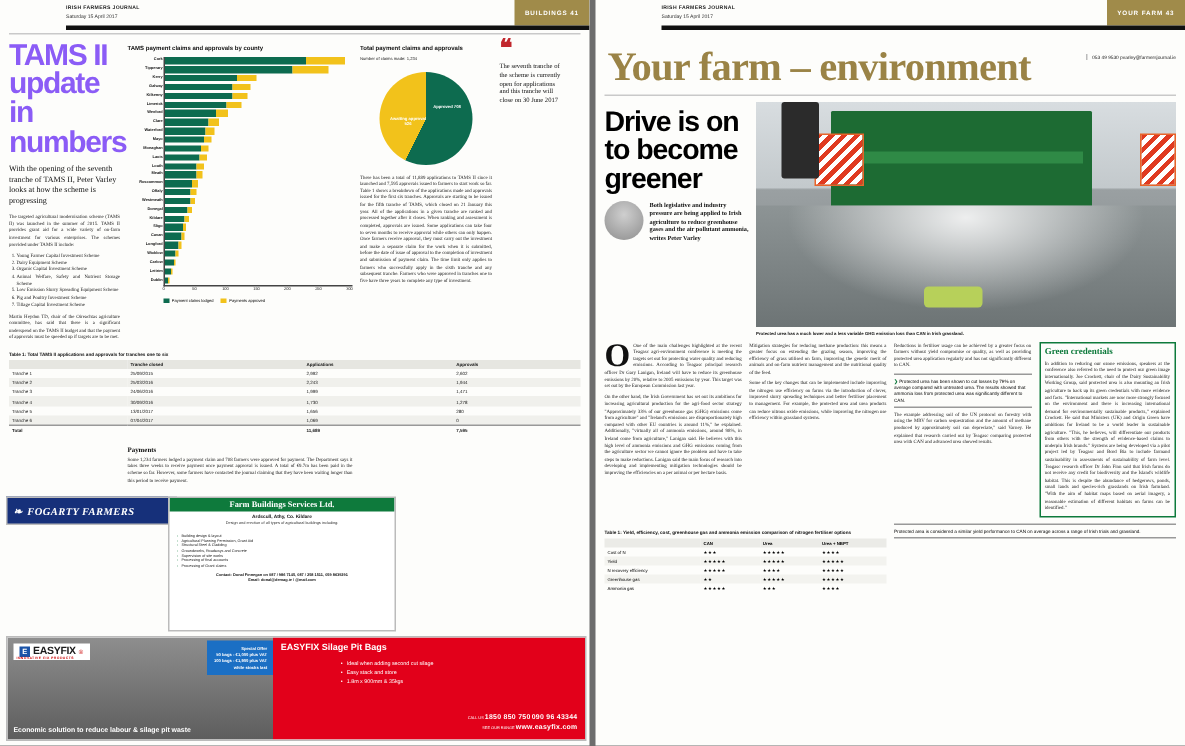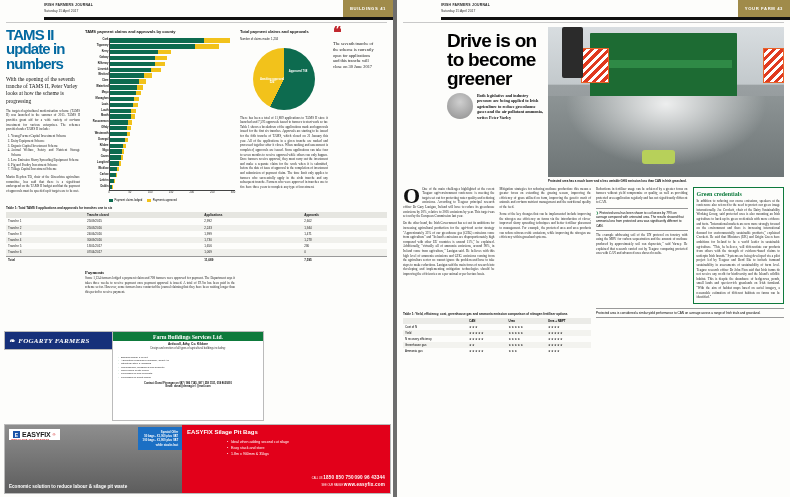--- a/index.html
+++ b/index.html
@@ -22,21 +22,21 @@
   .sectionhead{font-family:"Liberation Serif",serif;color:#9a8346;font-weight:bold;font-style:normal;}
   .left .sectionhead{font-size:15px;margin:5px 0 2px 6px;}
   .right .sectionhead{font-size:27px;margin:9px 0 3px 8px;letter-spacing:-.5px;}
   .right .head-contact{position:absolute;right:6px;top:36px;font-size:3.2px;line-height:1.35;color:#222;border-left:1px solid #bbb;padding-left:3px;}
   .rule-thin{height:1px;background:#c9c9c9;margin:2px 6px 4px 6px;}
 
   
   .l-body{position:relative;padding:0 6px;}
   .l-cols{display:flex;gap:5px;}
   .col-head{width:74px;flex:none;}
-  .hl{font-family:"Liberation Sans",sans-serif;font-weight:bold;font-size:15px;line-height:.96;letter-spacing:-.9px;color:#0369a1;margin:1px 0 5px;}
+  .hl{font-family:"Liberation Sans",sans-serif;font-weight:bold;font-size:20px;line-height:.96;letter-spacing:-.9px;color:#8b5cf6;margin:1px 0 5px;}
   .standfirst{font-family:"Liberation Serif",serif;font-size:5.4px;line-height:1.32;color:#111;margin-bottom:4px;}
   .bodytxt{font-family:"Liberation Serif",serif;font-size:3.25px;line-height:1.42;color:#232323;text-align:justify;}
   .bodytxt p{margin:0 0 2.6px;}
   .listtight{margin:0;padding-left:5px;font-size:3.25px;line-height:1.45;}
   .listtight li{margin:0;}
   .subhead{font-family:"Liberation Serif",serif;font-weight:bold;font-size:4.6px;color:#111;margin:3px 0 1.5px;}
 
   
   .chartwrap{width:150px;flex:none;}
   .chart-title{font-size:4px;font-weight:bold;color:#111;margin:2px 0 4px;}
@@ -93,21 +93,21 @@
   .fbs-t{background:#0e7a3c;color:#fff;font-size:5.6px;font-weight:bold;text-align:center;padding:1.5px 0;font-family:"Liberation Serif",serif;}
   .fbs-b{font-size:3.2px;text-align:center;color:#111;padding:1px 0 0;font-weight:bold;}
   .fbs-list{font-size:2.5px;line-height:1.35;color:#222;padding:2px 5px 0;}
   .fbs-list li{list-style:none;position:relative;padding-left:3px;}
   .fbs-list li:before{content:"›";position:absolute;left:0;color:#0e7a3c;}
   .fbs-contact{font-size:2.6px;text-align:center;font-weight:bold;color:#111;margin-top:2px;line-height:1.4;}
 
   
   .r-body{position:relative;padding:0 6px;}
   .r-top{display:flex;gap:5px;}
-  .r-hcol{width:96px;flex:none;margin-left:44px;}
+  .r-hcol{width:96px;flex:none;}
   .r-hl{font-weight:bold;font-size:19px;line-height:1.0;letter-spacing:-.7px;color:#000;margin-top:4px;}
   .r-photo{flex:1;height:150px;position:relative;overflow:hidden;background:linear-gradient(180deg,#d8dde0 0%,#c3c9cc 38%,#9aa0a2 39%,#7e8486 100%);}
   .r-caption{font-size:2.9px;font-weight:bold;color:#111;margin-top:1.5px;}
   .byline-box{display:flex;gap:4px;margin-top:5px;}
   .mugshot{width:26px;height:26px;border-radius:50%;background:radial-gradient(circle at 50% 35%,#cfcfcf,#8d8d8d);flex:none;}
   .stand2{font-family:"Liberation Serif",serif;font-size:4.2px;line-height:1.3;font-weight:bold;color:#111;}
   .r-cols{display:flex;gap:5px;margin-top:4px;}
   .r-col{flex:1;}
   .dropcap{float:left;font-family:"Liberation Serif",serif;font-size:22px;line-height:.78;font-weight:bold;margin:0 2px -1px 0;color:#111;}
   .greenbox{border:.6px solid #0e7a3c;padding:3px;}
@@ -468,20 +468,21 @@
 
   <div class="page right">
 
     <div class="masthead">
       <div class="mh-name">IRISH FARMERS JOURNAL</div>
       <div class="mh-date">Saturday 15 April 2017</div>
       <div class="mh-tab">YOUR FARM 43</div>
       <div class="mh-rule right-pg"></div>
     </div>
 
+    <div class="sectionhead">Your farm – environment</div>
     <div class="head-contact">053 49 9530
 pvarley@farmersjournal.ie</div>
     <div class="rule-thin"></div>
 
     <div class="r-body">
       <div class="r-top">
         <div class="r-hcol">
           <div class="r-hl">Drive is on to become greener</div>
           <div class="byline-box">
             <div class="mugshot"></div>

